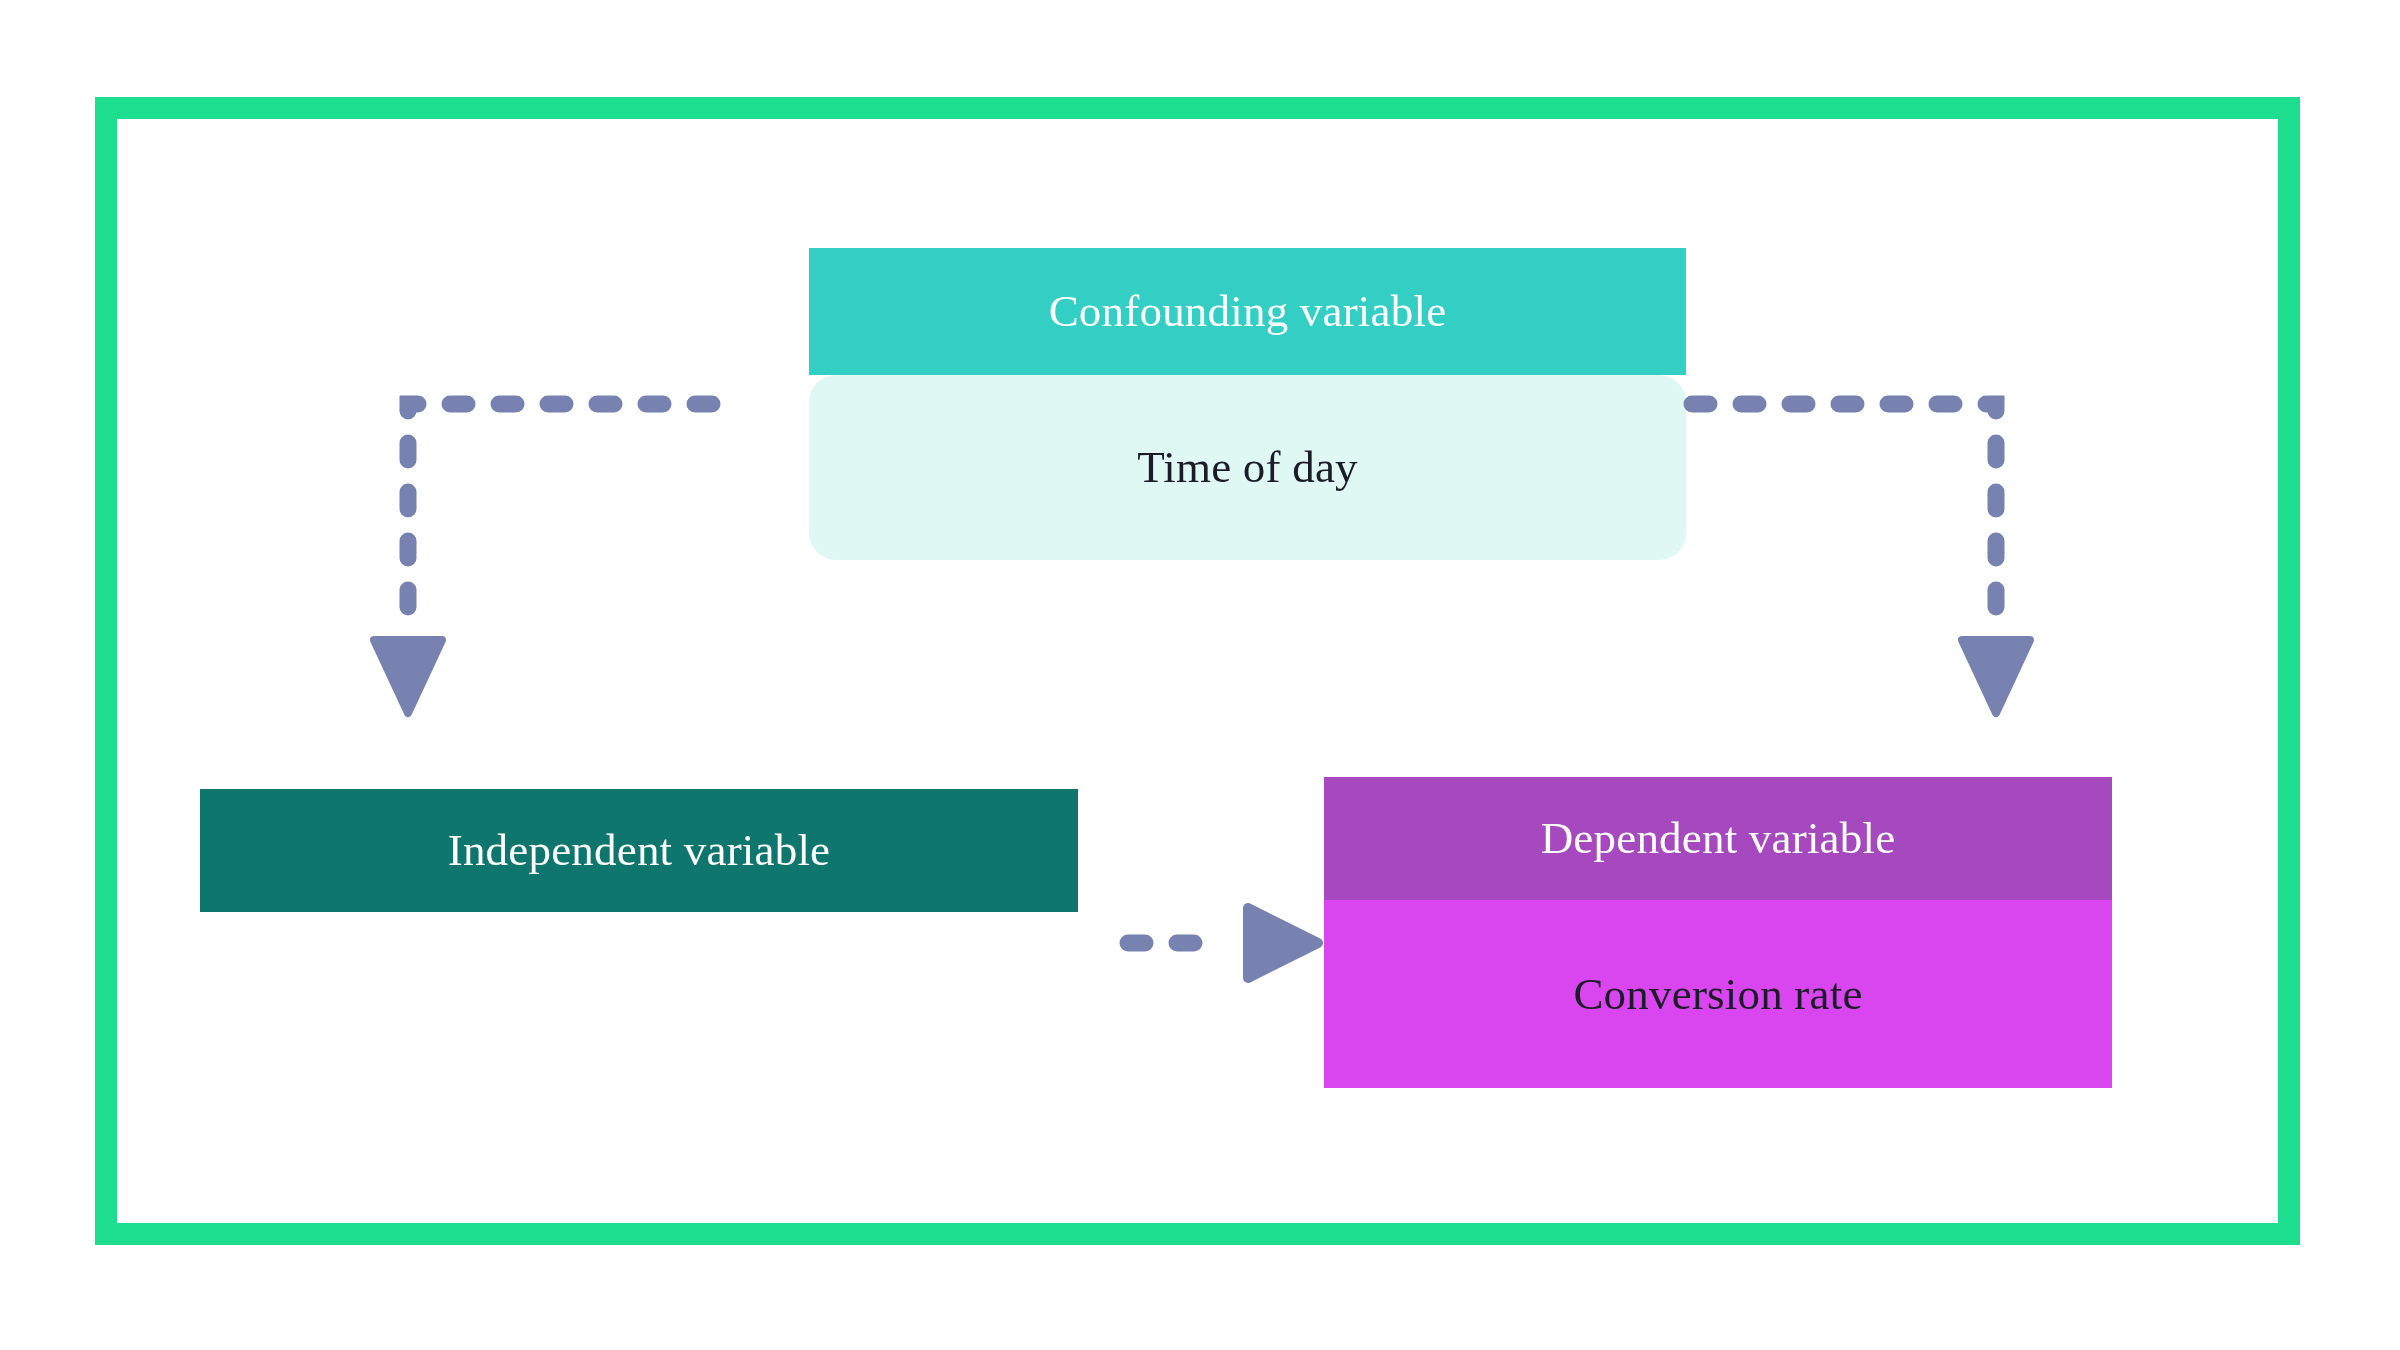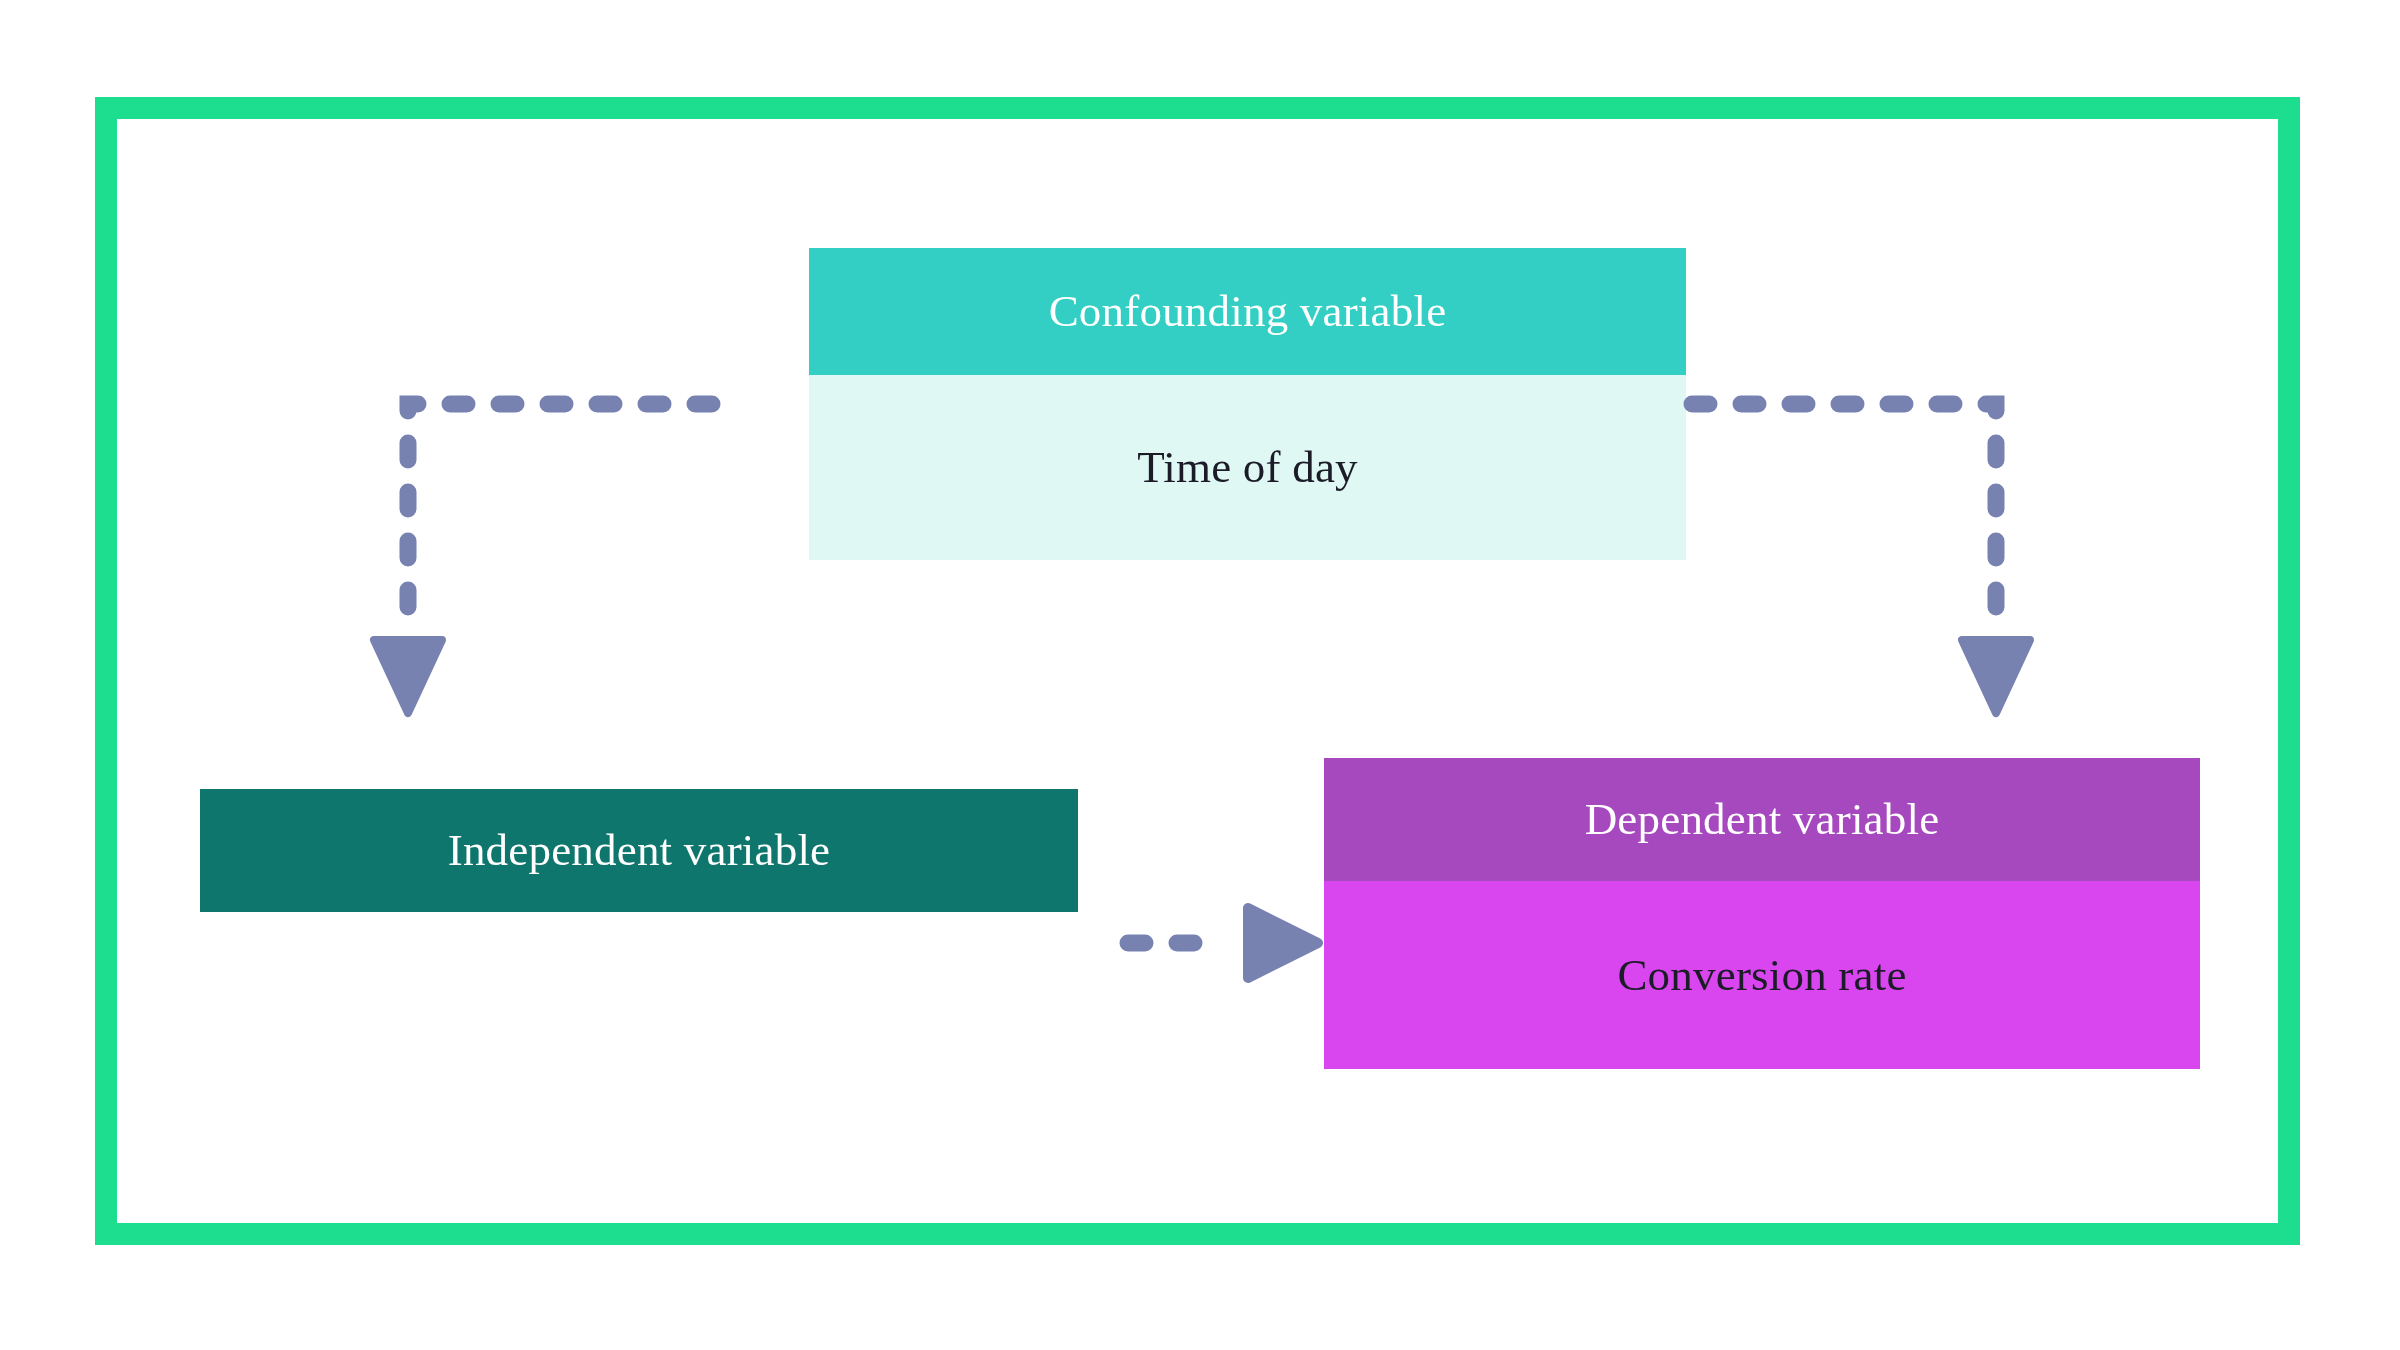--- a/index.html
+++ b/index.html
@@ -56,29 +56,29 @@
     color: #1c1c28;
     font-size: 45px;
     line-height: 1;
     letter-spacing: 0.2px;
     font-family: "Liberation Serif", "DejaVu Serif", serif;
   }
 
   
   #card-confounding { left: 761px; top: 248px; width: 877px; margin-left: 48px; }
   #card-confounding .card-header { height: 127px; background: #33cfc4; }
-  #card-confounding .card-body   { height: 185px; background: #dff8f4; }
+  #card-confounding .card-body   { height: 185px; background: #dff8f4; border-radius: 27px; }
 
   
   #card-independent { left: 200px; top: 789px; width: 878px; }
   #card-independent .card-header { height: 123px; background: #0f766e; }
   #card-independent .card-body   { height: 188px; background: #dce9fd; }
 
   
-  #card-dependent { left: 1324px; top: 758px; width: 876px; }
+  #card-dependent { left: 1324px; top: 777px; width: 788px; }
   #card-dependent .card-header { height: 123px; background: #a648be; }
   #card-dependent .card-body   { height: 188px; background: #d946ef; }
 
   
   .arrow-layer {
     position: absolute;
     left: 0;
     top: 0;
     width: 2400px;
     height: 1350px;

